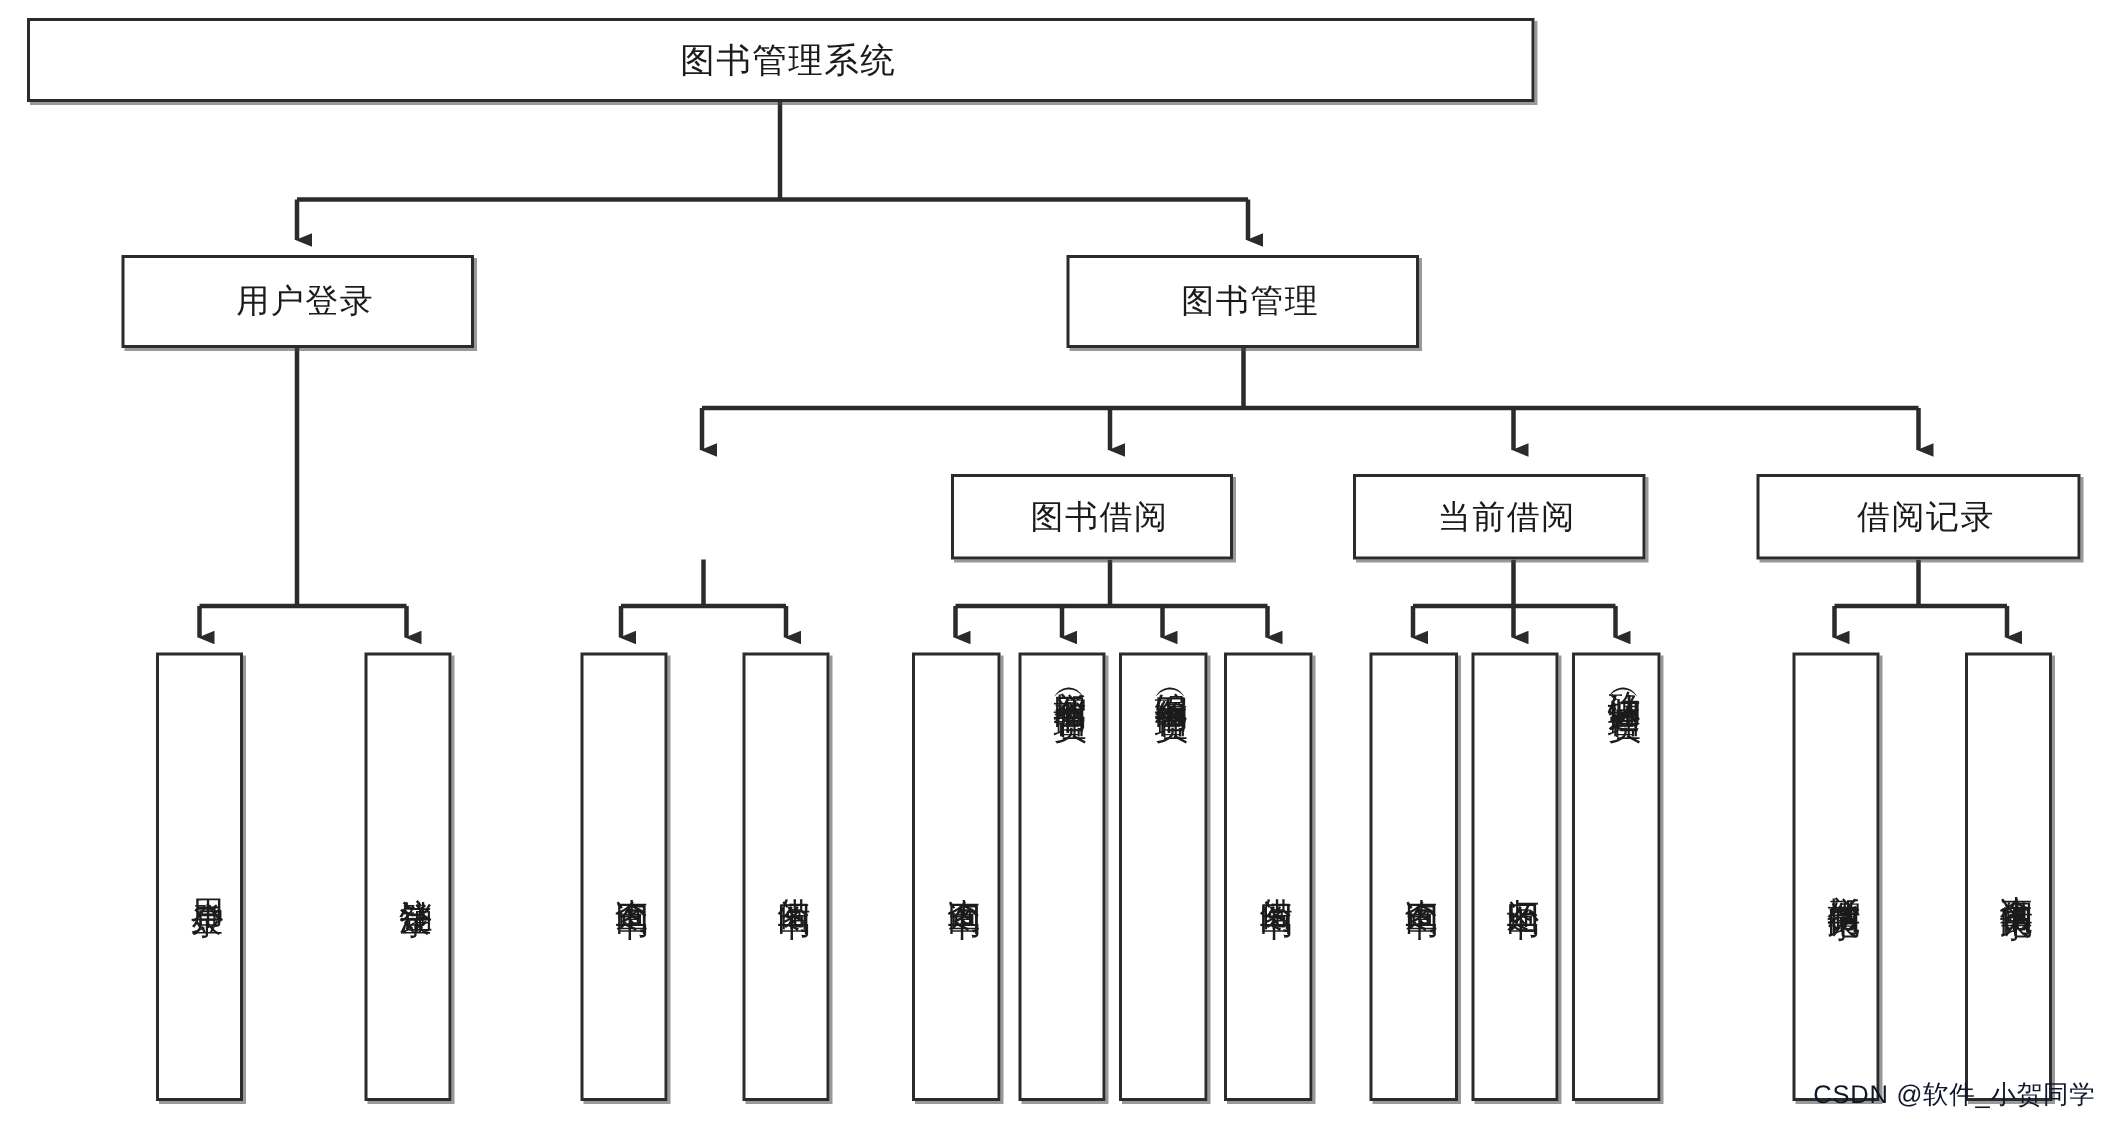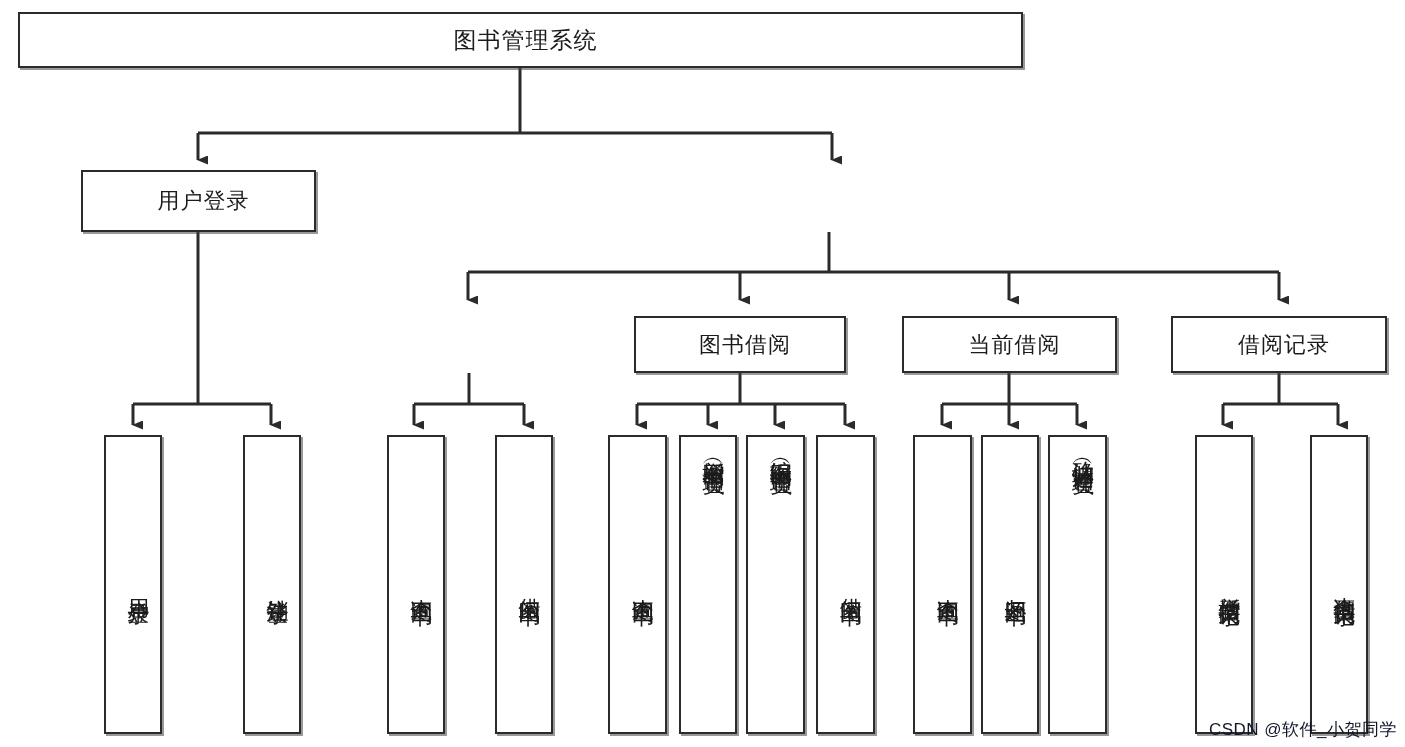--- a/index.html
+++ b/index.html
@@ -113,25 +113,28 @@
     </g>
   </svg>
 
   <div class="node horiz root" style="left:18px;top:12px;width:1005px;height:56px;">
     <span>图书管理系统</span>
   </div>
 
   <div class="node horiz" style="left:81px;top:170px;width:235px;height:62px;">
     <span>用户登录</span>
   </div>
+  <div class="node horiz" style="left:711px;top:170px;width:235px;height:62px;">
+    <span>图书管理</span>
+  </div>
 
-  <div class="node horiz" style="left:634px;top:316px;width:212px;height:57px;">
+  <div class="node horiz" style="left:634px;top:316px;width:188px;height:57px;">
     <span>图书借阅</span>
   </div>
-  <div class="node horiz" style="left:902px;top:316px;width:215px;height:57px;">
+  <div class="node horiz" style="left:902px;top:316px;width:195px;height:57px;">
     <span>当前借阅</span>
   </div>
   <div class="node horiz" style="left:1171px;top:316px;width:216px;height:57px;">
     <span>借阅记录</span>
   </div>
 
   <div class="node vert mid" style="left:104px;top:435px;width:58px;height:299px;">
     <span class="vlabel">用户登录</span>
   </div>
   <div class="node vert mid" style="left:243px;top:435px;width:58px;height:299px;">

